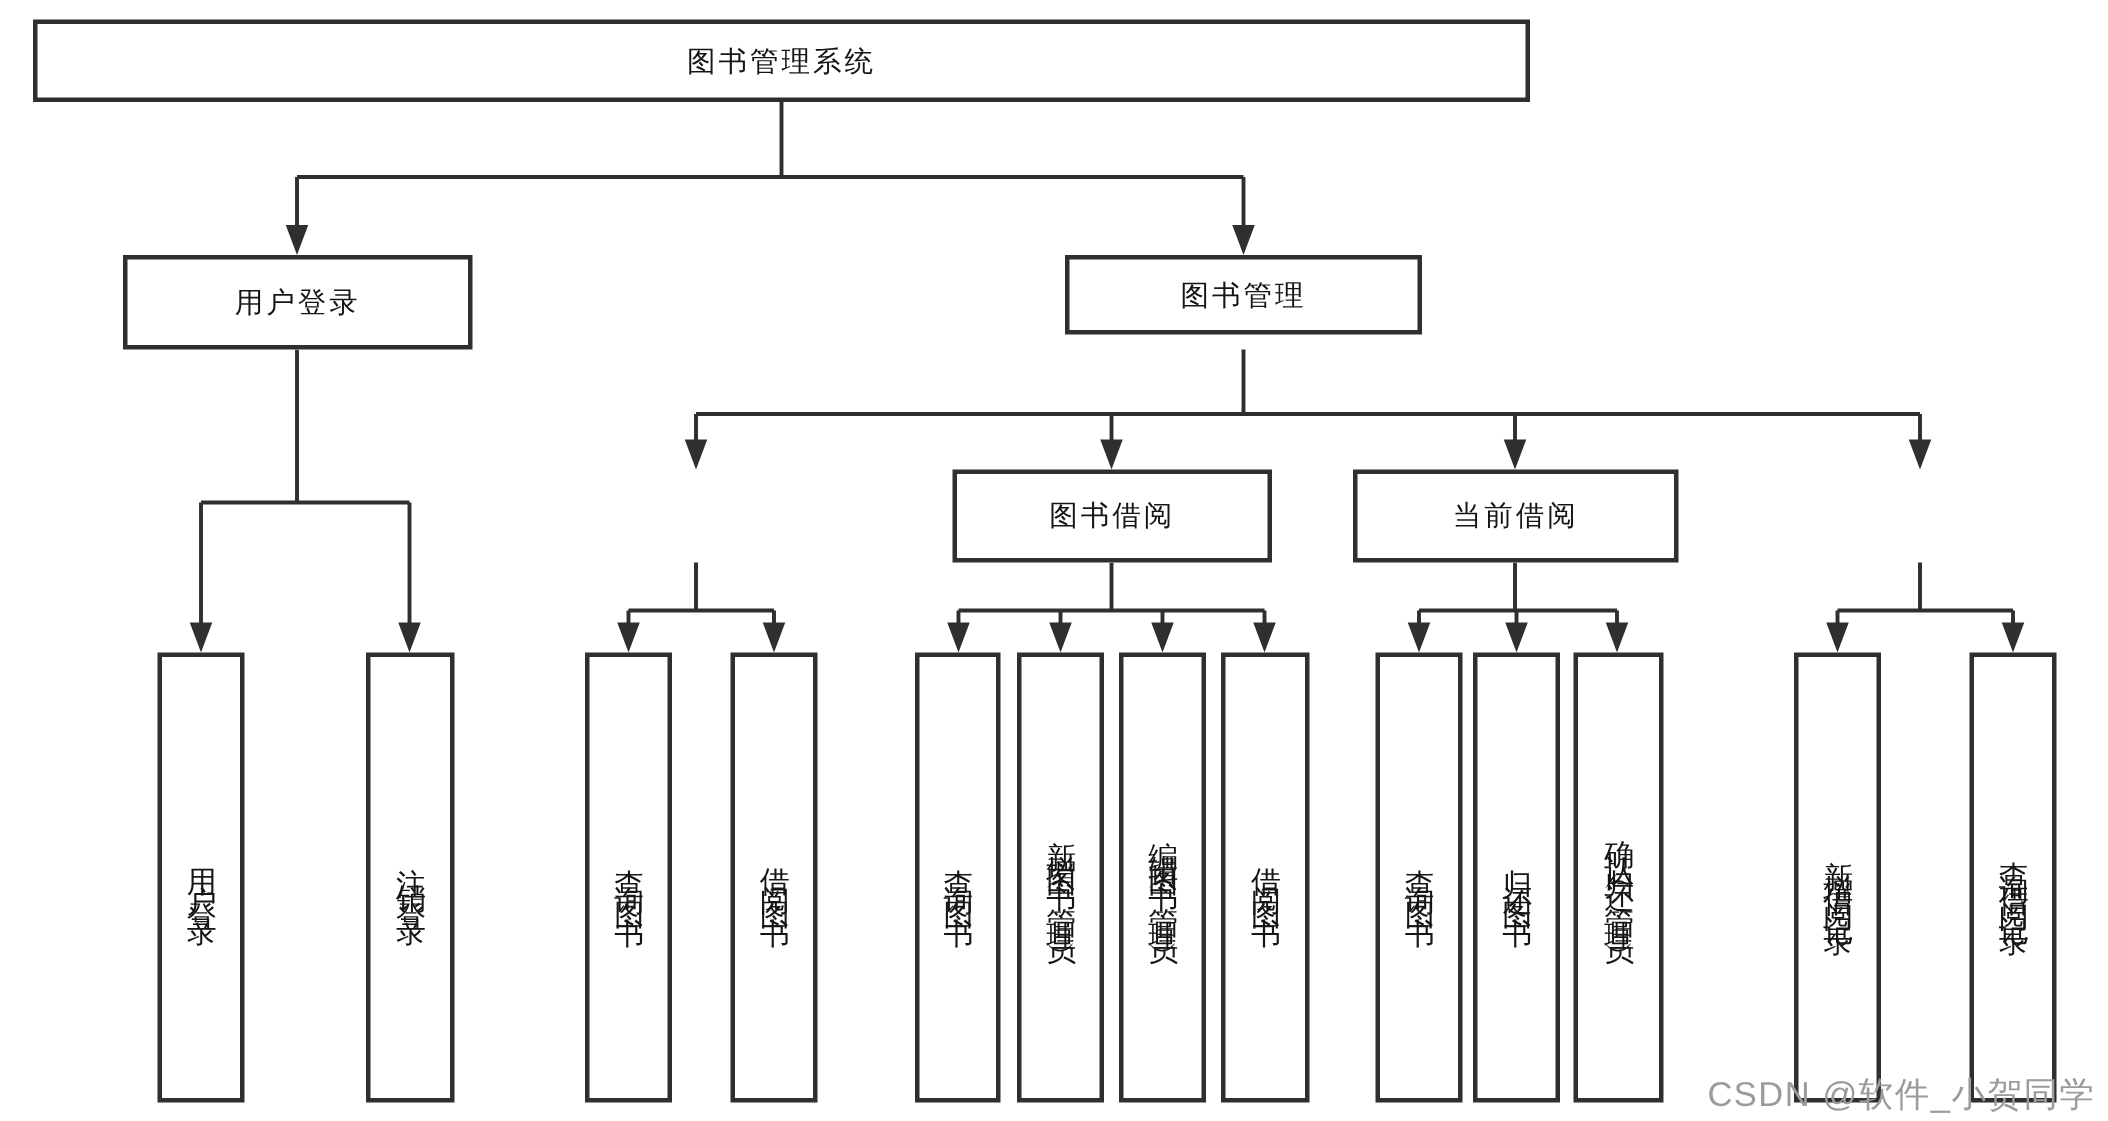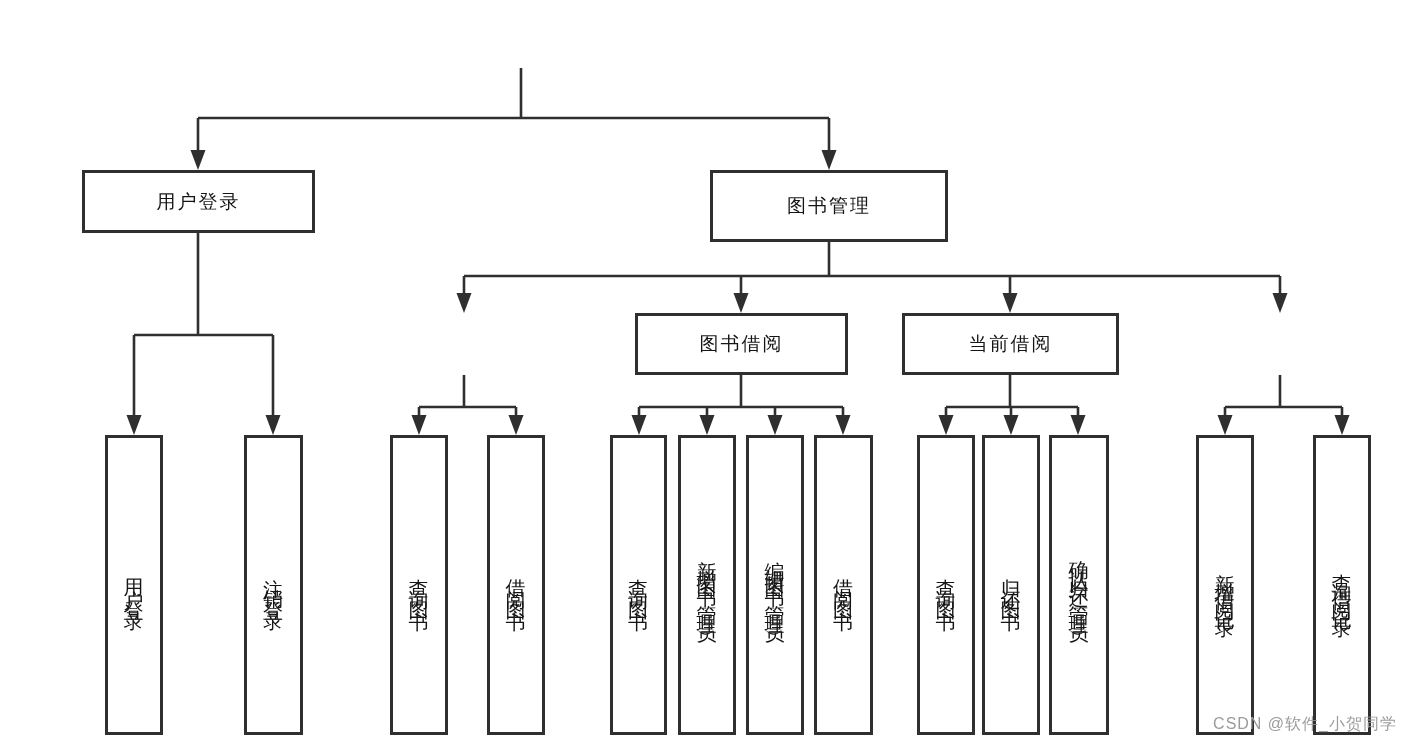--- a/index.html
+++ b/index.html
@@ -43,21 +43,21 @@
     letter-spacing: 11px;
     line-height: 1;
   }
   .vbox.long {
     letter-spacing: 9px;
   }
   .watermark {
     position: absolute;
     right: 8px;
     top: 714px;
-    font-size: 16px;
+    font-size: 23px;
     color: #9b9b9b;
     letter-spacing: 1px;
     white-space: nowrap;
   }
 </style>
 </head>
 <body>
 
 <div class="canvas">
 
@@ -94,23 +94,24 @@
       <polygon points="767.5,415 782.5,415 775,435"></polygon>
       <polygon points="835.5,415 850.5,415 843,435"></polygon>
       <polygon points="938.5,415 953.5,415 946,435"></polygon>
       <polygon points="1003.5,415 1018.5,415 1011,435"></polygon>
       <polygon points="1070.5,415 1085.5,415 1078,435"></polygon>
       <polygon points="1217.5,415 1232.5,415 1225,435"></polygon>
       <polygon points="1334.5,415 1349.5,415 1342,435"></polygon>
     </g>
   </svg>
 
+  <div class="node hbox" style="left:22px; top:13px; width:998px; height:55px;">图书管理系统</div>
 
   <div class="node hbox" style="left:82px; top:170px; width:233px; height:63px;">用户登录</div>
-  <div class="node hbox" style="left:710px; top:170px; width:238px; height:72px;">图书管理</div>
+  <div class="node hbox" style="left:710px; top:170px; width:238px; height:53px;">图书管理</div>
 
   <div class="node hbox" style="left:902px; top:313px; width:217px; height:62px;">当前借阅</div>
   <div class="node hbox" style="left:635px; top:313px; width:213px; height:62px;">图书借阅</div>
 
   <div class="node vbox" style="left:105px; top:435px; width:58px; height:300px;">用户登录</div>
   <div class="node vbox" style="left:244px; top:435px; width:59px; height:300px;">注销登录</div>
 
   <div class="node vbox" style="left:390px; top:435px; width:58px; height:300px;">查询图书</div>
   <div class="node vbox" style="left:487px; top:435px; width:58px; height:300px;">借阅图书</div>
 

